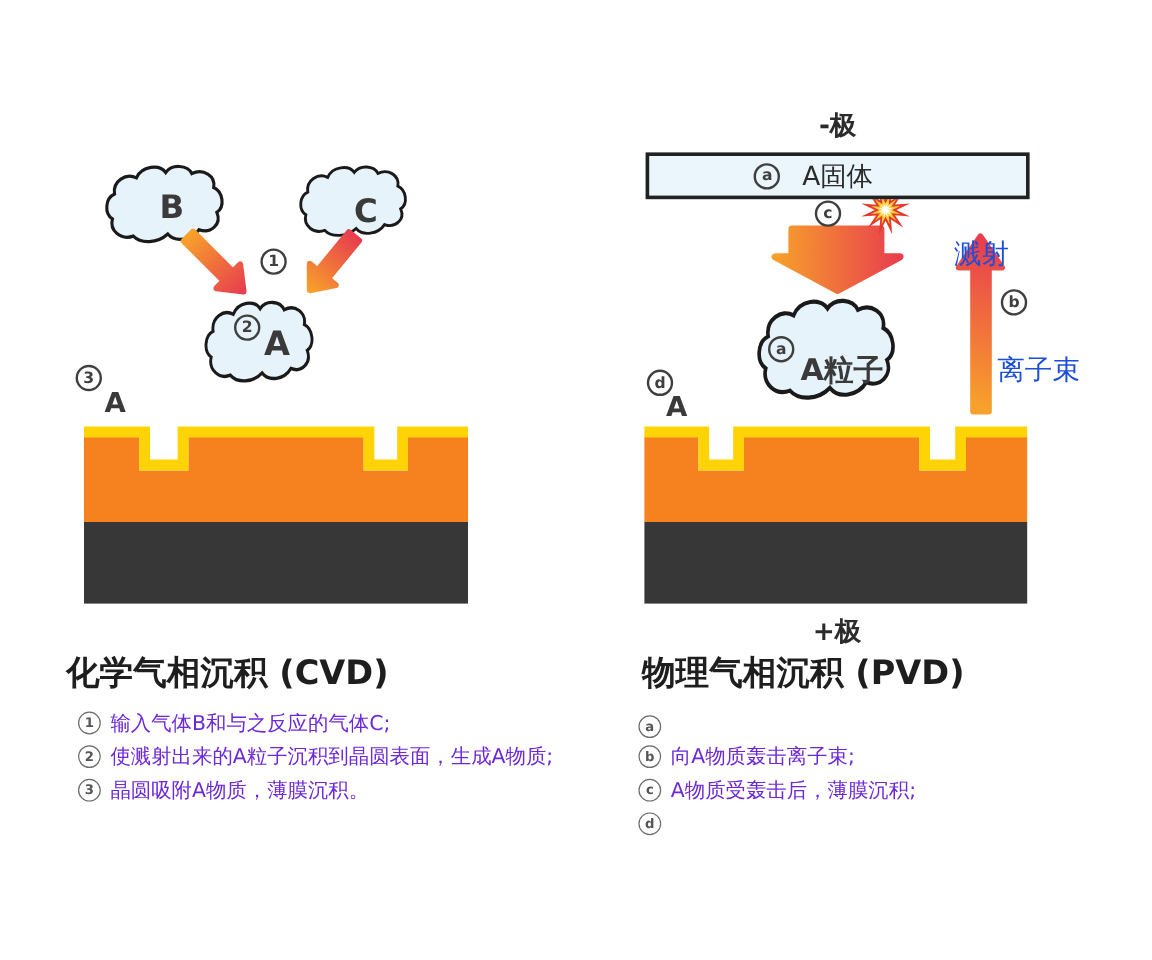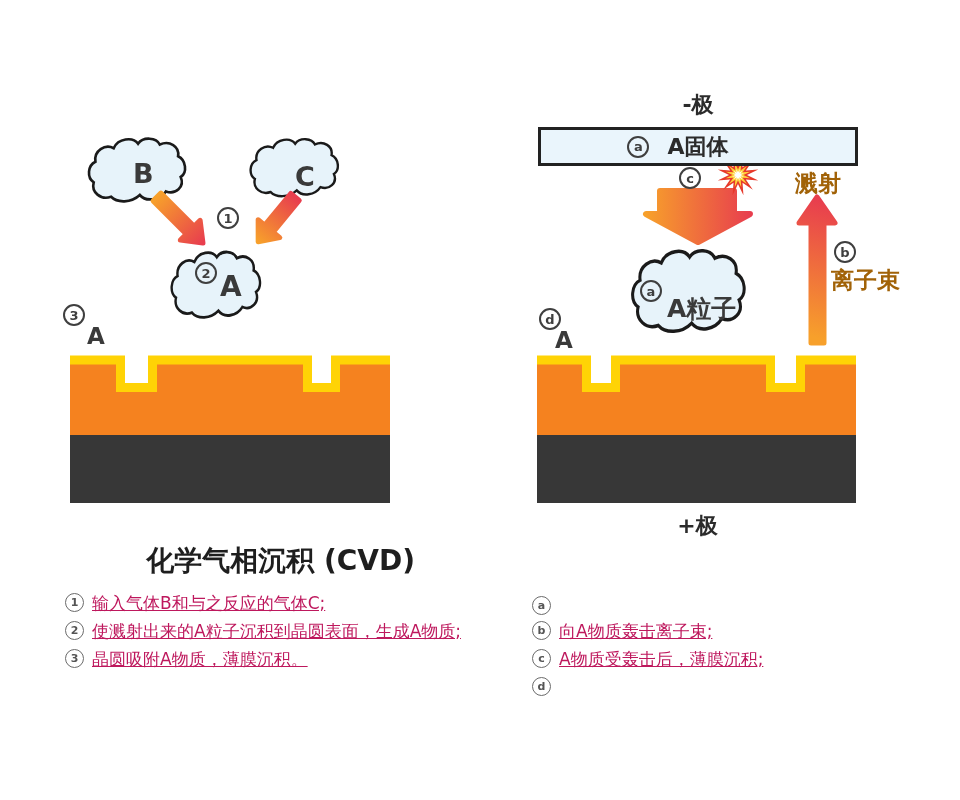--- a/index.html
+++ b/index.html
@@ -10,32 +10,32 @@
   .abs{position:absolute;}
   svg{display:block;}
   .cloud-label{font-weight:bold;color:#3a3a3a;}
   .circ{
     display:inline-flex;align-items:center;justify-content:center;
     border-radius:50%;border:2px solid #3f3f3f;color:#3f3f3f;
     font-weight:bold;box-sizing:border-box;background:transparent;
   }
   .circ.big{width:22px;height:22px;font-size:13px;}
   .circ.small{width:19px;height:19px;font-size:11px;border-width:1.5px;color:#555;border-color:#6b6b6b;flex:0 0 19px;}
-  .panel-title{font-size:28px;font-weight:bold;color:#1e1e1e;text-align:right;}
+  .panel-title{font-size:28px;font-weight:bold;color:#1e1e1e;text-align:left;}
   .electrode{font-size:22px;font-weight:bold;color:#2b2b2b;text-align:center;}
   .steps .row{display:flex;align-items:flex-start;gap:8px;margin-bottom:4px;}
-  .steps .row .txt{font-size:17px;line-height:24px;color:#be185d;text-decoration:underline;}
+  .steps .row .txt{font-size:17px;line-height:24px;color:#6d28d9;}
   .steps .row .circ{margin-top:2px;}
   .target-box{
     box-sizing:border-box;border:3px solid #222;background:#eaf5fc;
     display:flex;align-items:center;justify-content:center;gap:18px;
   }
-  .target-box .label{font-size:22px;font-weight:bold;color:#2b2b2b;}
+  .target-box .label{font-size:22px;font-weight:normal;color:#2b2b2b;}
   .side-label{font-size:23px;font-weight:bold;color:#3a3a3a;}
-  .glyph{font-weight:bold;color:#a16207;}
+  .glyph{font-weight:normal;color:#1d4ed8;margin-top:28px;}
 </style>
 </head>
 <body>
 
 <div id="canvas">
 
   <svg class="abs" style="left:0;top:0;" width="960" height="800" viewBox="0 0 960 800">
     <defs>
       <path id="cloud" d="M30,72 C18,76 7,67 10,56 C2,51 3,37 12,33 C10,21 23,13 33,18
         C38,7 55,5 61,13 C67,5 82,6 86,14 C97,9 109,16 107,27 C116,31 118,45 110,50
@@ -136,20 +136,21 @@
   <div class="abs glyph" style="left:831px;top:265px;font-size:23px;">离子束</div>
 
   <span class="abs circ big" style="left:640px;top:280px;">a</span>
   <div class="abs cloud-label" style="left:667px;top:276px;font-size:25px;margin-top:16px;">A粒子</div>
 
   <span class="abs circ big" style="left:539px;top:308px;">d</span>
   <div class="abs side-label" style="left:555px;top:327px;">A</div>
 
   <div class="abs electrode" style="left:538px;top:511px;width:319px;">+极</div>
 
+  <div class="abs panel-title" style="left:535px;top:542px;width:335px;">物理气相沉积 (PVD)</div>
 
   <div class="abs steps" style="left:532px;top:594px;width:400px;">
     <div class="row">
       <span class="circ small">a</span>
     </div>
     <div class="row">
       <span class="circ small">b</span>
       <span class="txt">向A物质轰击离子束;</span>
     </div>
     <div class="row">

